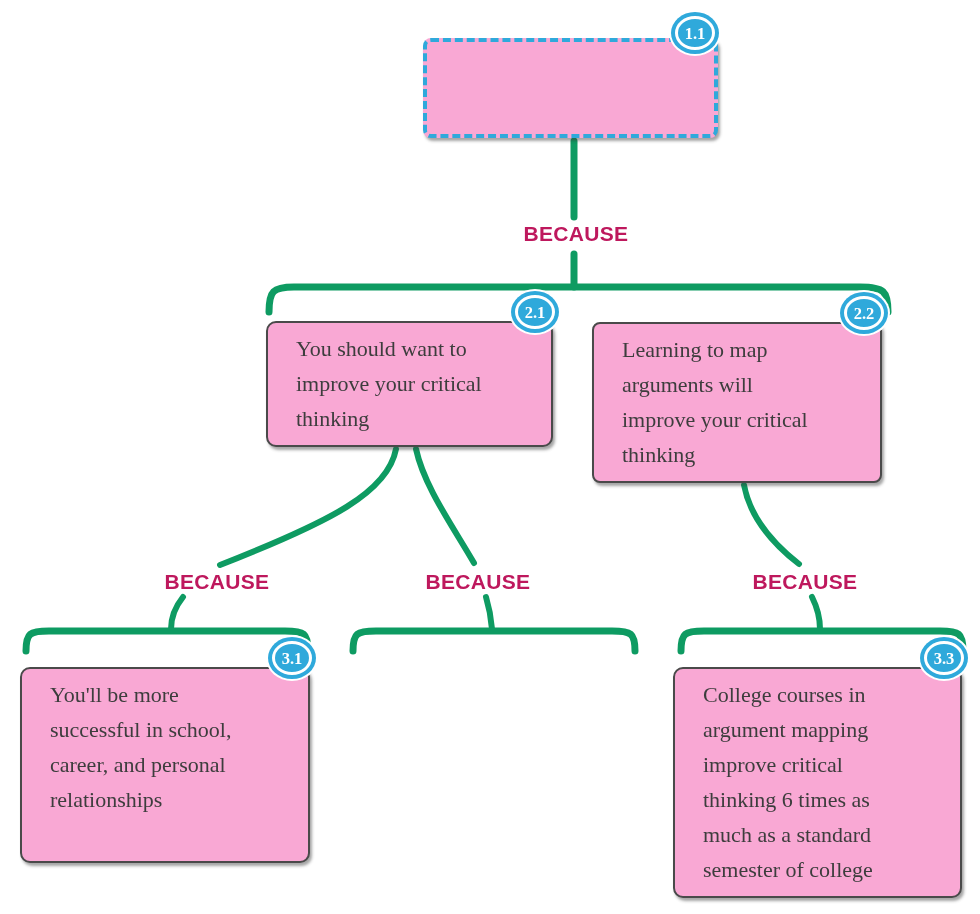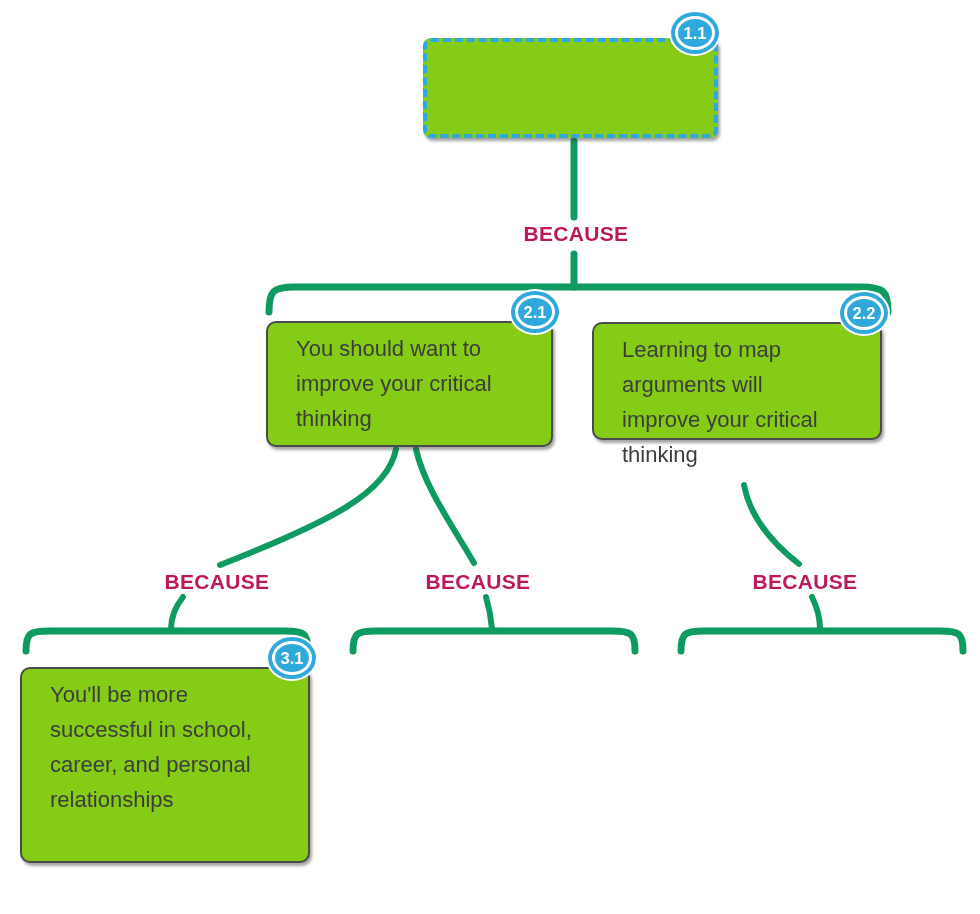--- a/index.html
+++ b/index.html
@@ -7,28 +7,29 @@
     position:relative;
     width:980px;height:914px;
     background:#ffffff;
     font-family:"Liberation Sans", sans-serif;
     overflow:hidden;
   }
   #connector-layer{position:absolute;left:0;top:0;z-index:0;}
   .node{
     position:absolute;
     box-sizing:border-box;
-    background:#84cc16;
+    background:#f9a8d4;
     border:2px solid #4a4a4a;
     border-radius:10px;
     box-shadow:2px 3px 3px rgba(55,55,55,.45);
     z-index:2;
     color:#3d3d3d;
     font-size:22px;
     line-height:35px;
+    font-family:Liberation Serif, serif;
   }
   .node .node-text{
     display:block;
     white-space:pre-line;
     padding:8px 10px 0 28px;
   }
   .node.selected{
     border:4px dashed #2fa9db;
     border-radius:8px;
   }
@@ -54,21 +55,21 @@
     font-weight:600;
     letter-spacing:.3px;
     white-space:nowrap;
     z-index:1;
   }
   
   #node-1-1{left:423px;top:38px;width:295px;height:100px;}
   #node-1-1 .node-text{padding:11px 10px 0 15px;}
   #node-1-1 .badge{top:-26px;right:-1px;}
   #node-2-1{left:266px;top:321px;width:287px;height:126px;}
-  #node-2-2{left:592px;top:322px;width:290px;height:118px;}
+  #node-2-2{left:592px;top:322px;width:290px;height:161px;border-radius:8px;}
   #node-3-1{left:20px;top:667px;width:290px;height:196px;}
   #node-3-2{left:348px;top:667px;width:289px;height:126px;}
   #node-3-3{left:673px;top:667px;width:289px;height:231px;}
   
   #because-root{left:576px;top:222px;}
   #because-l2-1{left:217px;top:570px;}
   #because-l2-2{left:478px;top:570px;}
   #because-l2-3{left:805px;top:570px;}
 </style>
 </head>
@@ -120,14 +121,23 @@
 thinking</span>
   </div>
 
   <div class="node" id="node-3-1">
     <span class="badge">3.1</span>
     <span class="node-text">You'll be more
 successful in school,
 career, and personal
 relationships</span>
   </div>
+  <div class="node" id="node-3-3">
+    <span class="badge">3.3</span>
+    <span class="node-text">College courses in
+argument mapping
+improve critical
+thinking 6 times as
+much as a standard
+semester of college</span>
+  </div>
 
 </div>
 
 </body></html>

